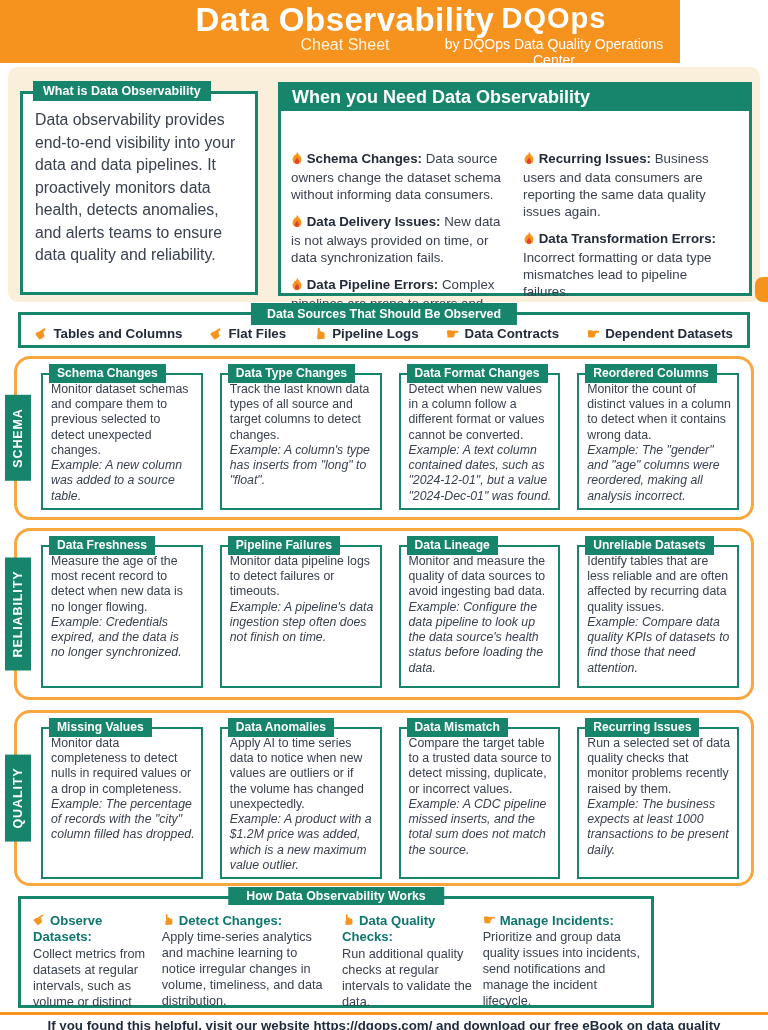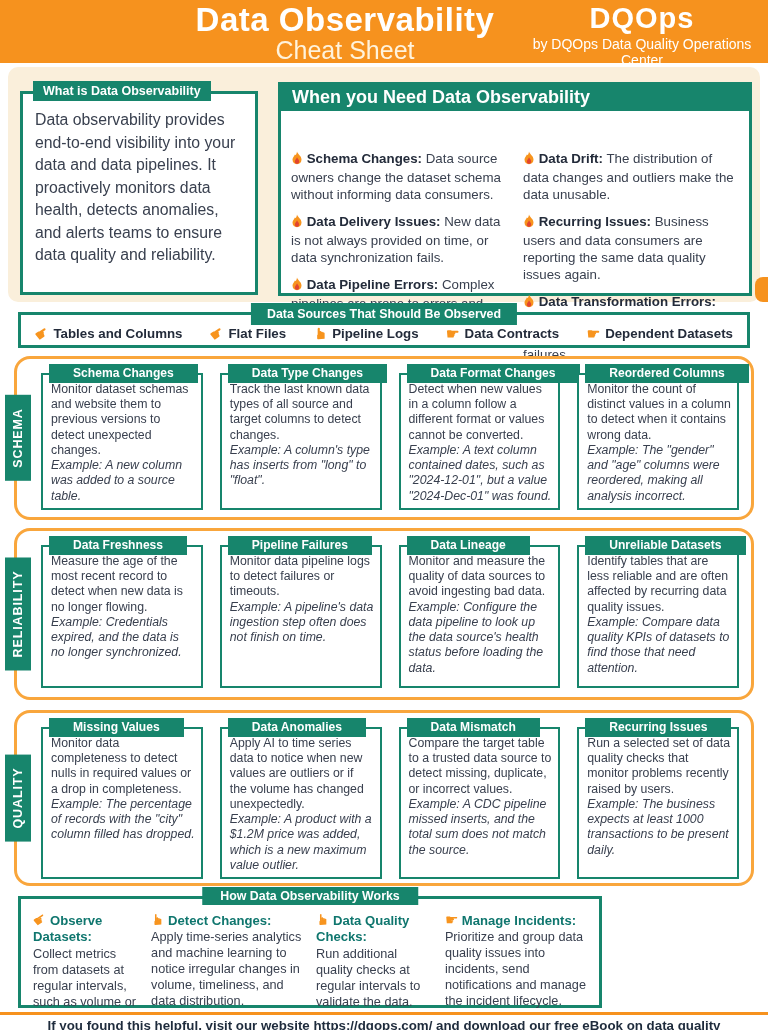--- a/index.html
+++ b/index.html
@@ -1,23 +1,23 @@
 <!DOCTYPE html>
 <html><head>
 <meta charset="utf-8">
 <style>
   * { margin:0; padding:0; box-sizing:border-box; }
   body { background:#ffffff; font-family:"Liberation Sans", sans-serif; color:#39404f; }
   .page { position:relative; width:768px; height:1030px; background:#ffffff; overflow:hidden; }
 
   
-  .header { position:absolute; left:0; top:0; width:768px; height:63px; background:#F6921E; }
+  .header { position:absolute; left:0; top:0; width:680px; height:63px; background:#F6921E; }
   .header-center { position:absolute; left:105px; top:1px; width:480px; text-align:center; }
   .page-title { font-size:33px; font-weight:800; color:#ffffff; letter-spacing:.5px; }
-  .page-subtitle { font-size:25px; color:#FFF3DC; margin-top:-3px; font-weight:500; }
+  .page-subtitle { font-size:16px; color:#FFF3DC; margin-top:-3px; font-weight:500; }
   .logo-wrap { position:absolute; right:6px; top:4px; width:240px; text-align:center; color:#ffffff; }
   .logo-text { font-size:29px; font-weight:800; letter-spacing:1px; line-height:1.0; }
   .logo-by { font-size:14px; margin-top:3px; }
   .logo-url { font-size:10.5px; font-weight:800; font-style:italic; }
 
   
   .cream { position:absolute; left:8px; top:67px; width:752px; height:235px; background:#FAEFDB; border-radius:10px; }
   .bar { background:#17856C; color:#ffffff; font-weight:700; }
   .whatis { position:absolute; left:12px; top:24px; width:238px; height:204px; background:#ffffff; border:3px solid #17856C; }
   .whatis-bar { position:absolute; top:-13px; left:10px; font-size:12.5px; padding:3px 10px; white-space:nowrap; }
@@ -43,25 +43,25 @@
 
   
   .section { position:absolute; left:14px; width:740px; border:3.5px solid #F9A63C; border-radius:16px; background:#ffffff; }
   #schema { top:356px; height:164px; }
   #reliability { top:528px; height:172px; }
   #quality { top:710px; height:176px; }
   .vtab { position:absolute; left:-12px; top:50%; transform:translateY(-50%) rotate(180deg); writing-mode:vertical-rl;
           background:#17856C; color:#ffffff; font-weight:700; font-size:12.5px; letter-spacing:.9px; padding:13px 6px; }
   .cards { display:grid; grid-template-columns:repeat(4,1fr); gap:17px; height:100%; padding:14px 12px 9px 24px; }
   .card { position:relative; border:2.5px solid #17856C; background:#ffffff; padding:7px 6px 4px 8px; font-size:12.3px; line-height:1.24; }
-  .card-bar { position:absolute; top:-11px; left:6px; font-size:12.1px; padding:2px 24px; white-space:nowrap; }
+  .card-bar { position:absolute; top:-11px; left:6px; font-size:12.1px; padding:2px 8px; white-space:nowrap; }
   .card .ex { font-style:italic; }
 
   
-  .how { position:absolute; left:18px; top:896px; width:584px; height:112px; border:3px solid #17856C; background:#ffffff; }
+  .how { position:absolute; left:18px; top:896px; width:636px; height:112px; border:3px solid #17856C; background:#ffffff; }
   .how-bar { position:absolute; top:-12px; left:50%; transform:translateX(-50%); font-size:12.4px; padding:2px 18px; white-space:nowrap; }
   .how-row { display:grid; grid-template-columns:1.5fr 2.15fr 1.65fr 2fr; gap:10px; padding:13px 10px 4px 12px; font-size:12.7px; line-height:1.26; }
   .how-item b { font-size:13.1px; color:#0f766e; }
 
   
   .footer { position:absolute; left:0; top:1012px; width:768px; border-top:3.5px solid #F6921E; padding-top:3px;
             text-align:center; font-size:13.3px; font-weight:700; color:#1E2B3C; background:#ffffff; }
   .footer b { font-weight:800; }
 
   .notch { position:absolute; right:0; top:277px; width:13px; height:25px; background:#F6921E; border-radius:8px 0 0 8px; }
@@ -104,24 +104,20 @@
                 </svg></span> <b>Data Delivery Issues:</b> <span>New data is not always provided on time, or data synchronization fails.</span></p>
           <p class="wn-item"><span class="flame"><svg width="12" height="14" viewBox="0 0 12 14">
                   <path d="M6 .5C6.6 3.2 10.5 4.8 10.5 8.6 10.5 11.5 8.5 13.3 6 13.3 3.5 13.3 1.5 11.5 1.5 8.6 1.5 6.2 3.2 5.3 3.9 3.4 4.6 4.4 5.5 4 6 .5Z" fill="#F7941E"></path>
                   <path d="M6 6.2C6.5 7.8 8.2 8.4 8.2 10.4 8.2 11.9 7.2 12.8 6 12.8 4.8 12.8 3.8 11.9 3.8 10.4 3.8 8.9 5.4 8 6 6.2Z" fill="#E1452F"></path>
                 </svg></span> <b>Data Pipeline Errors:</b> <span>Complex pipelines are prone to errors and require constant monitoring.</span></p>
         </div>
         <div>
           <p class="wn-item"><span class="flame"><svg width="12" height="14" viewBox="0 0 12 14">
                   <path d="M6 .5C6.6 3.2 10.5 4.8 10.5 8.6 10.5 11.5 8.5 13.3 6 13.3 3.5 13.3 1.5 11.5 1.5 8.6 1.5 6.2 3.2 5.3 3.9 3.4 4.6 4.4 5.5 4 6 .5Z" fill="#F7941E"></path>
                   <path d="M6 6.2C6.5 7.8 8.2 8.4 8.2 10.4 8.2 11.9 7.2 12.8 6 12.8 4.8 12.8 3.8 11.9 3.8 10.4 3.8 8.9 5.4 8 6 6.2Z" fill="#E1452F"></path>
-                </svg></span> <b>Data Drift:</b> <span>The distribution of data changes and outliers make the data unusable.</span></p>
-          <p class="wn-item"><span class="flame"><svg width="12" height="14" viewBox="0 0 12 14">
-                  <path d="M6 .5C6.6 3.2 10.5 4.8 10.5 8.6 10.5 11.5 8.5 13.3 6 13.3 3.5 13.3 1.5 11.5 1.5 8.6 1.5 6.2 3.2 5.3 3.9 3.4 4.6 4.4 5.5 4 6 .5Z" fill="#F7941E"></path>
-                  <path d="M6 6.2C6.5 7.8 8.2 8.4 8.2 10.4 8.2 11.9 7.2 12.8 6 12.8 4.8 12.8 3.8 11.9 3.8 10.4 3.8 8.9 5.4 8 6 6.2Z" fill="#E1452F"></path>
                 </svg></span> <b>Recurring Issues:</b> <span>Business users and data consumers are reporting the same data quality issues again.</span></p>
           <p class="wn-item"><span class="flame"><svg width="12" height="14" viewBox="0 0 12 14">
                   <path d="M6 .5C6.6 3.2 10.5 4.8 10.5 8.6 10.5 11.5 8.5 13.3 6 13.3 3.5 13.3 1.5 11.5 1.5 8.6 1.5 6.2 3.2 5.3 3.9 3.4 4.6 4.4 5.5 4 6 .5Z" fill="#F7941E"></path>
                   <path d="M6 6.2C6.5 7.8 8.2 8.4 8.2 10.4 8.2 11.9 7.2 12.8 6 12.8 4.8 12.8 3.8 11.9 3.8 10.4 3.8 8.9 5.4 8 6 6.2Z" fill="#E1452F"></path>
                 </svg></span> <b>Data Transformation Errors:</b> <span>Incorrect formatting or data type mismatches lead to pipeline failures.</span></p>
         </div>
       </div>
     </div>
   </div>
 
@@ -151,21 +147,21 @@
           <span>Dependent Datasets</span>
         </span>
     </div>
   </div>
 
   <div class="section" id="schema">
     <div class="vtab">SCHEMA</div>
     <div class="cards">
       <div class="card">
         <div class="bar card-bar">Schema Changes</div>
-        <div>Monitor dataset schemas and website them to previous versions to detect unexpected changes.</div>
+        <div>Monitor dataset schemas and compare them to previous selected to detect unexpected changes.</div>
         <div class="ex">Example: A new column was added to a source table.</div>
       </div>
       <div class="card">
         <div class="bar card-bar">Data Type Changes</div>
         <div>Track the last known data types of all source and target columns to detect changes.</div>
         <div class="ex">Example: A column's type has inserts from "long" to "float".</div>
       </div>
       <div class="card">
         <div class="bar card-bar">Data Format Changes</div>
         <div>Detect when new values in a column follow a different format or values cannot be converted.</div>
@@ -218,21 +214,21 @@
         <div>Apply AI to time series data to notice when new values are outliers or if the volume has changed unexpectedly.</div>
         <div class="ex">Example: A product with a $1.2M price was added, which is a new maximum value outlier.</div>
       </div>
       <div class="card">
         <div class="bar card-bar">Data Mismatch</div>
         <div>Compare the target table to a trusted data source to detect missing, duplicate, or incorrect values.</div>
         <div class="ex">Example: A CDC pipeline missed inserts, and the total sum does not match the source.</div>
       </div>
       <div class="card">
         <div class="bar card-bar">Recurring Issues</div>
-        <div>Run a selected set of data quality checks that monitor problems recently raised by users.</div>
+        <div>Run a selected set of data quality checks that monitor problems recently raised by them.</div>
         <div class="ex">Example: The business expects at least 1000 transactions to be present daily.</div>
       </div>
     </div>
   </div>
 
   <div class="how">
     <div class="bar how-bar">How Data Observability Works</div>
     <div class="how-row">
       <div class="how-item">
         <span class="hand hold">☛</span> <b>Observe Datasets:</b>

